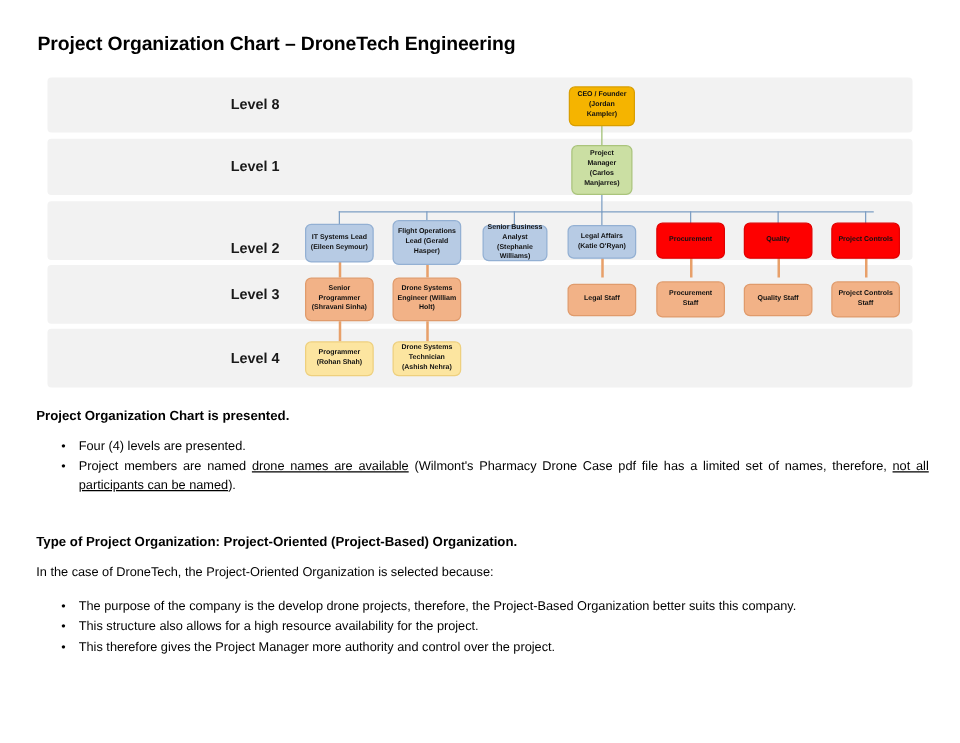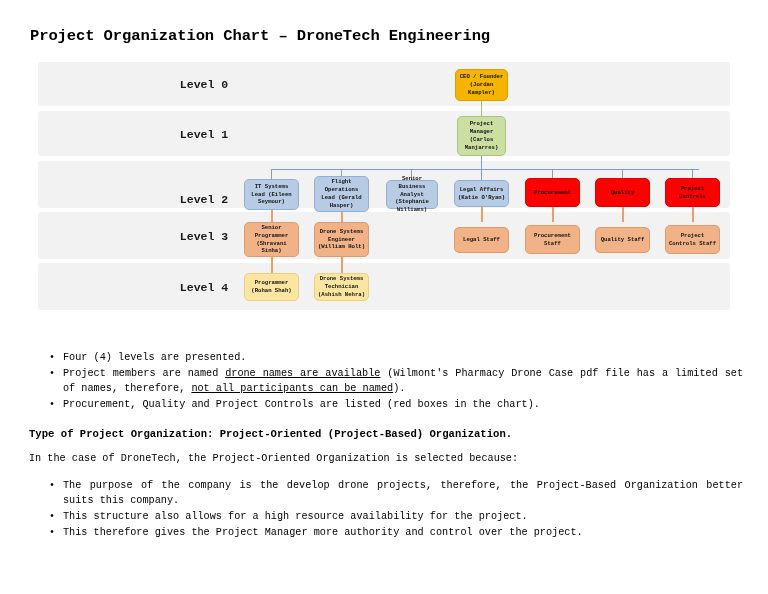--- a/index.html
+++ b/index.html
@@ -6,21 +6,21 @@
   html, body { margin: 0; padding: 0; }
   body {
     width: 768px;
     height: 594px;
     background: #ffffff;
     font-family: "Liberation Sans", sans-serif;
     color: #000000;
     overflow: hidden;
   }
 
-  .page { position: relative; width: 768px; height: 594px; padding: 0; font-family: Liberation Mono, monospace; }
+  .page { position: relative; width: 768px; height: 594px; padding: 0; }
 
   .doc-title {
     position: absolute;
     left: 30px;
     top: 27px;
     font-size: 15.5px;
     font-weight: bold;
     letter-spacing: -0.1px;
     color: #000;
   }
@@ -103,21 +103,21 @@
   <div class="doc-title">Project Organization Chart – DroneTech Engineering</div>
 
   <div class="chart">
 
     <div class="level-row" style="top:0px;height:44px;"></div>
     <div class="level-row" style="top:49px;height:45px;"></div>
     <div class="level-row" style="top:99px;height:47px;"></div>
     <div class="level-row" style="top:150px;height:47px;"></div>
     <div class="level-row" style="top:201px;height:47px;"></div>
 
-    <div class="level-label" style="top:16px;">Level 0</div>
+    <div class="level-label" style="top:16px;">Level 8</div>
     <div class="level-label" style="top:66px;">Level 1</div>
     <div class="level-label" style="top:131px;">Level 2</div>
     <div class="level-label" style="top:168px;">Level 3</div>
     <div class="level-label" style="top:219px;text-align:center;">Level 4</div>
 
     <div class="conn c-green" style="left:443px;top:38px;width:1.4px;height:16px;"></div>
 
     <div class="conn c-blue" style="left:443px;top:93px;width:1.4px;height:15px;"></div>
     <div class="conn c-blue" style="left:233px;top:107px;width:428px;height:1.4px;"></div>
 
@@ -190,30 +190,28 @@
 
     <div class="node n-l4" style="left:206px;top:211px;width:55px;height:28px;">
       <span>Programmer (Rohan Shah)</span>
     </div>
     <div class="node n-l4" style="left:276px;top:211px;width:55px;height:28px;">
       <span>Drone Systems Technician (Ashish Nehra)</span>
     </div>
 
   </div>
 
+  <div class="txt hdg" style="top:327px;">Project Organization Chart is presented.</div>
 
   <ul class="bullets" style="position:absolute;left:46px;top:351px;width:697px;">
     <li>
       <span>Four (4) levels are presented.</span>
     </li>
     <li>
       <span>Project members are named </span><span class="u">drone names are available</span><span> (Wilmont's Pharmacy Drone Case pdf file has a limited set of names, therefore, </span><span class="u">not all participants can be named</span><span>).</span>
-    </li>
-    <li>
-      <span>Procurement, Quality and Project Controls are listed (red boxes in the chart).</span>
     </li>
   </ul>
 
   <div class="txt hdg" style="top:428px;">Type of Project Organization: Project-Oriented (Project-Based) Organization.</div>
   <div class="txt para" style="top:453px;">In the case of DroneTech, the Project-Oriented Organization is selected because:</div>
 
   <ul class="bullets" style="position:absolute;left:46px;top:479px;width:697px;">
     <li>
       <span>The purpose of the company is the develop drone projects, therefore, the Project-Based Organization better suits this company.</span>
     </li>

